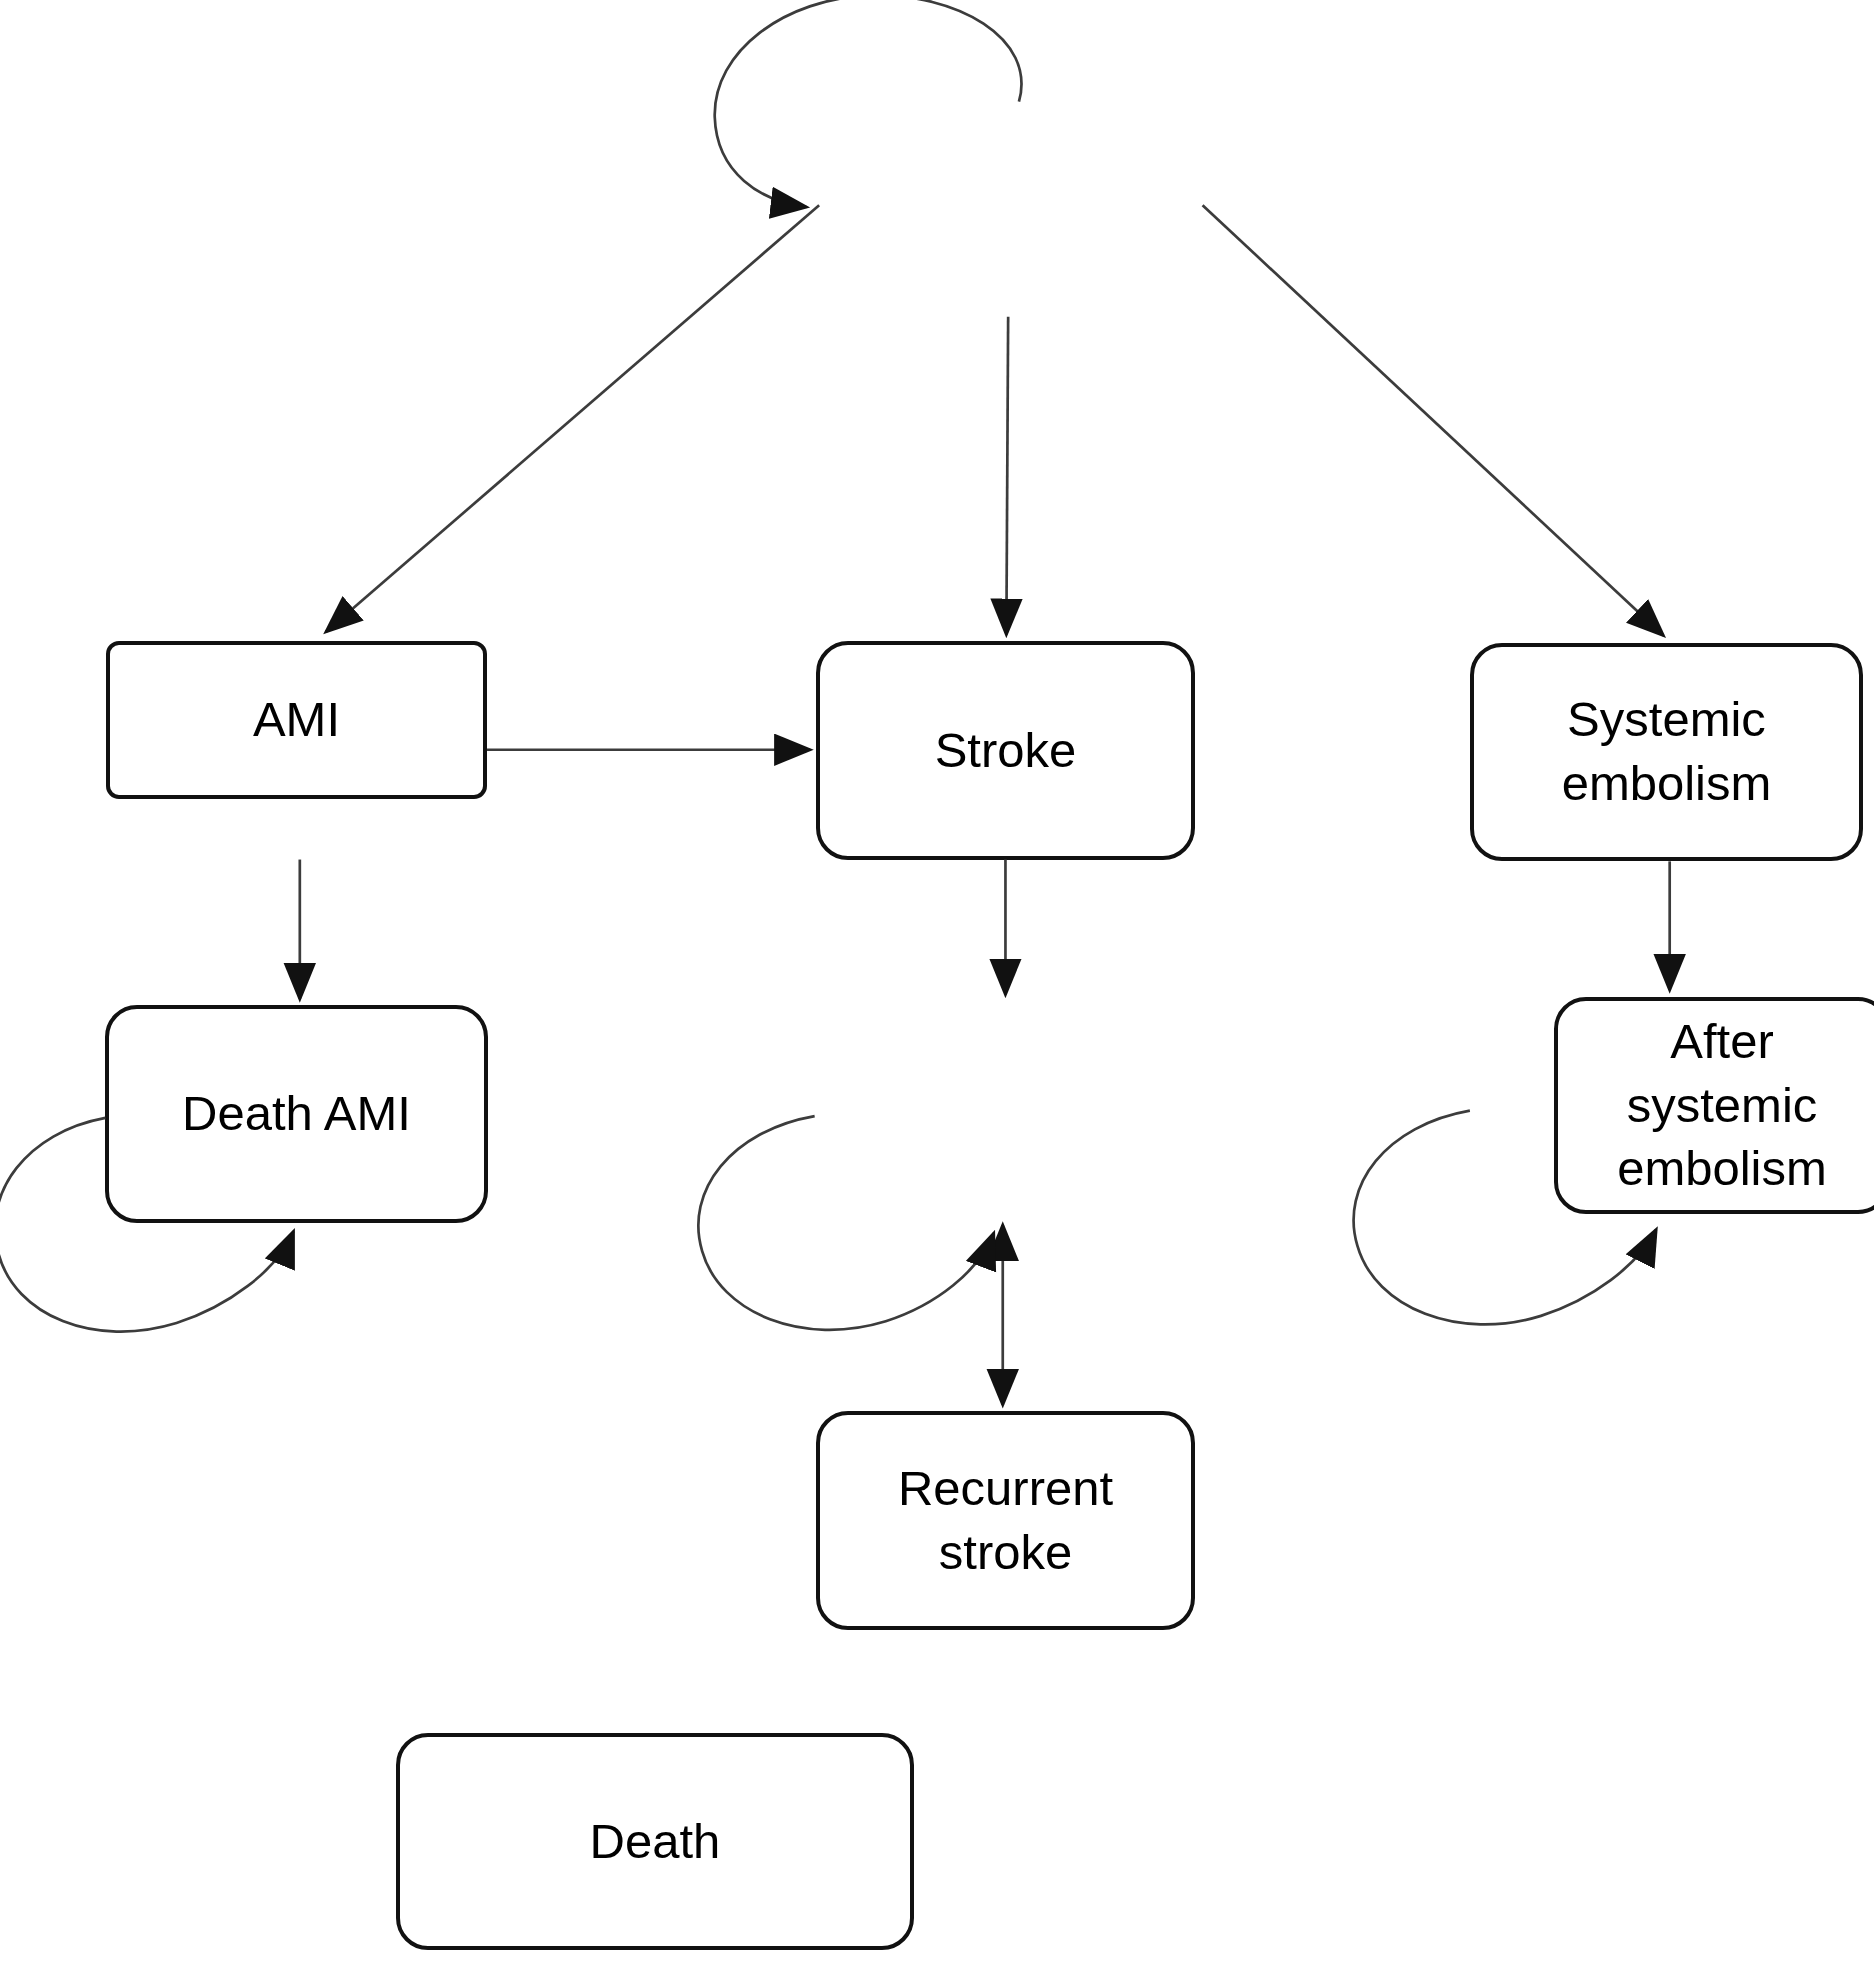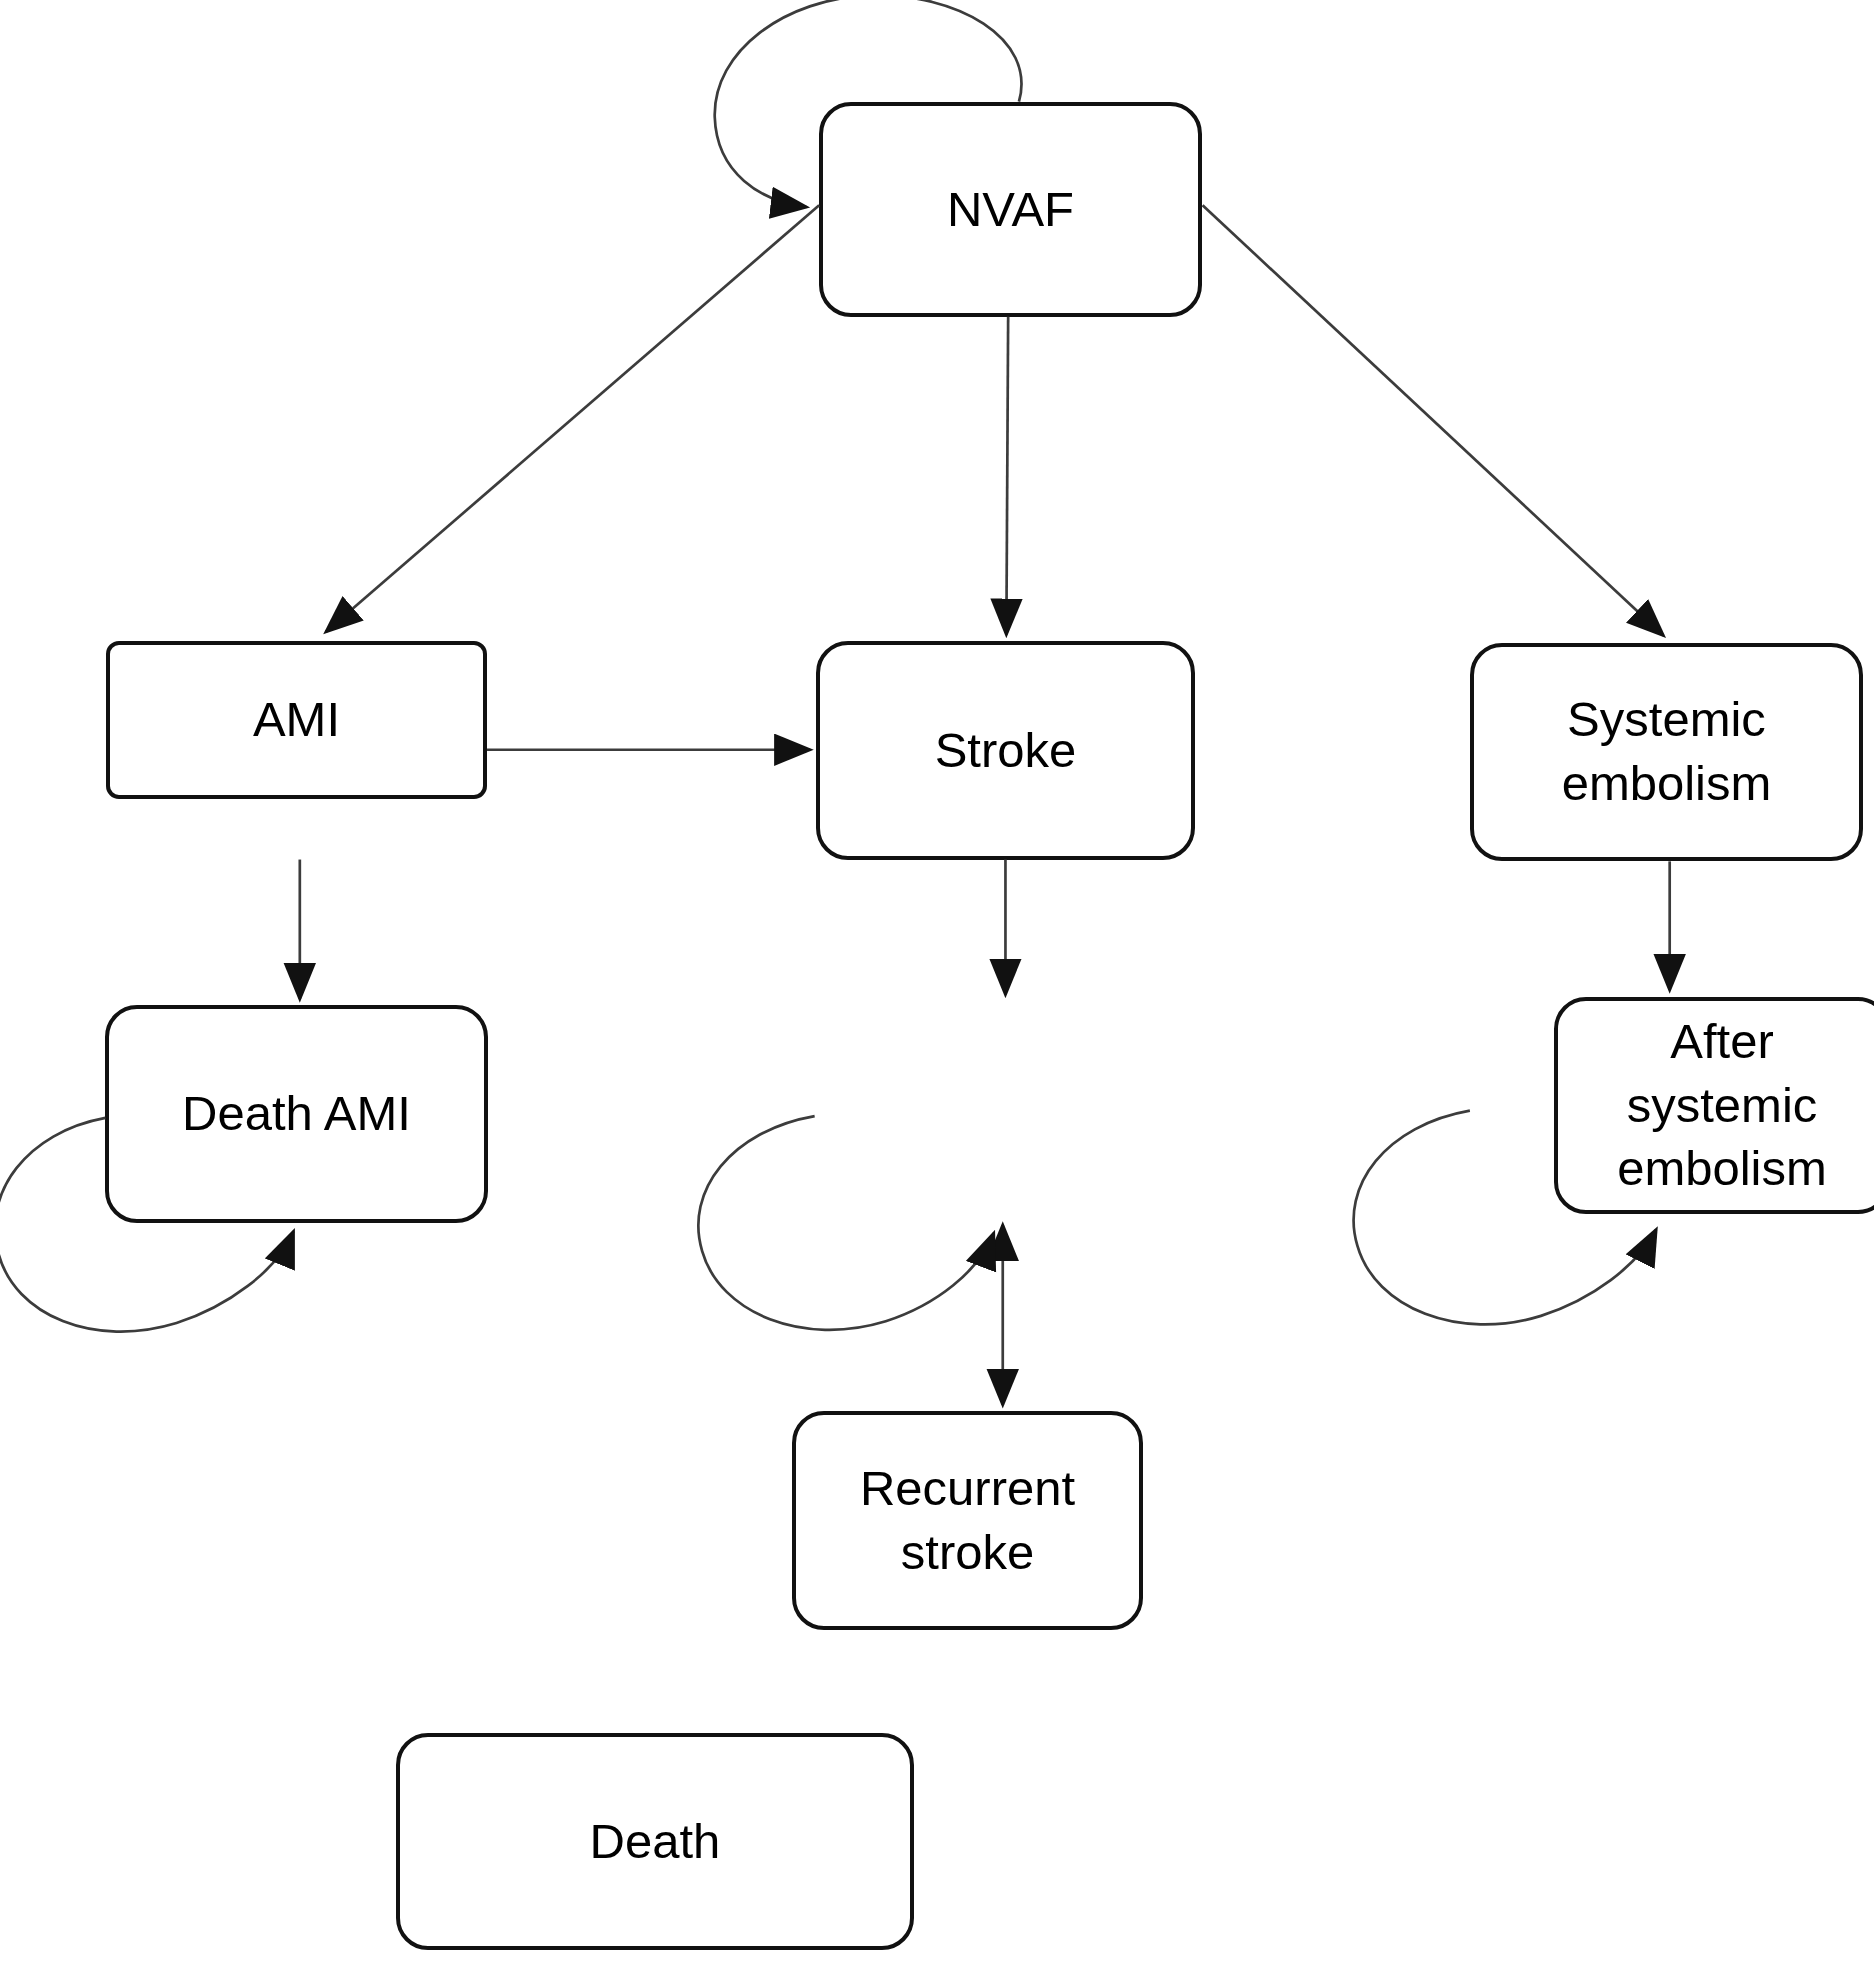--- a/index.html
+++ b/index.html
@@ -53,32 +53,29 @@
   #ah path{ fill:var(--arrowhead); }
 
   
   #n-nvaf       {left:819px;  top:102px;  width:383px; height:215px;}
   #n-ami        {left:106px;  top:641px;  width:381px; height:158px;border-radius:13px;}
   #n-stroke     {left:816px;  top:641px;  width:379px; height:219px;}
   #n-se         {left:1470px; top:643px;  width:393px; height:218px;}
   #n-afterami   {left:105px;  top:1005px; width:383px; height:218px;}
   #n-afterstroke{left:815px;  top:1001px; width:380px; height:218px;}
   #n-afterse    {left:1554px; top:997px; width:336px; height:217px;}
-  #n-recurrent  {left:792px;  top:1411px; width:351px; height:219px;}
+  #n-recurrent  {left:816px;  top:1411px; width:379px; height:219px;}
   #n-death      {left:396px;  top:1733px; width:518px; height:217px;}
   #n-hemorrhage {left:1205px; top:1731px; width:533px; height:219px;}
 </style>
 </head>
 <body>
 
 <div class="canvas">
 
-  <div class="node" id="n-nvaf">
-    <span class="label">NVAF</span>
-  </div>
   <div class="node" id="n-ami">
     <span class="label">AMI</span>
   </div>
   <div class="node" id="n-stroke">
     <span class="label">Stroke</span>
   </div>
   <div class="node" id="n-se">
     <span class="label">Systemic
 embolism</span>
   </div>

